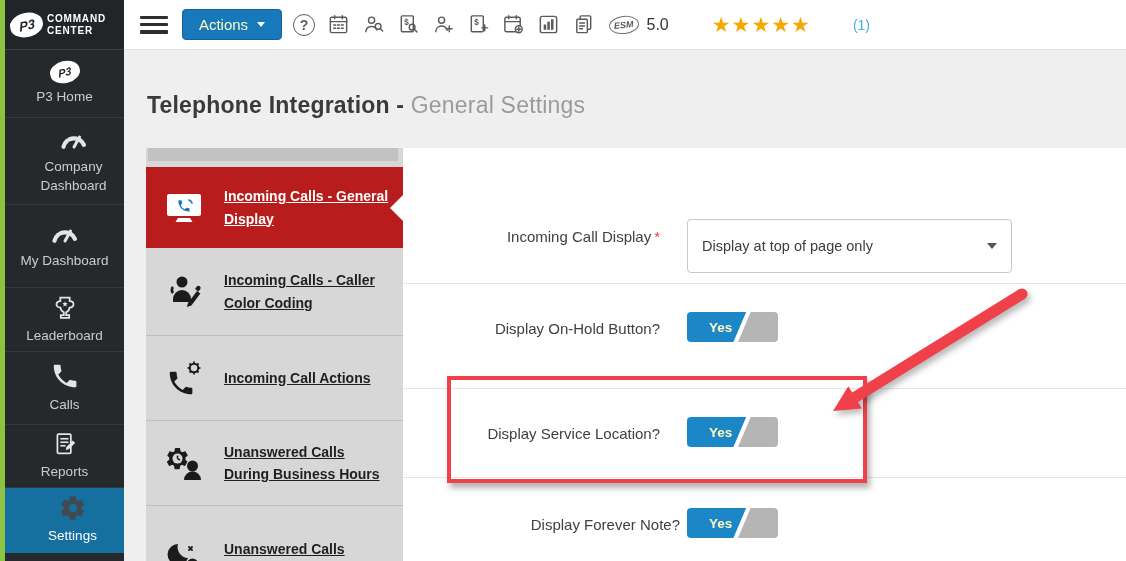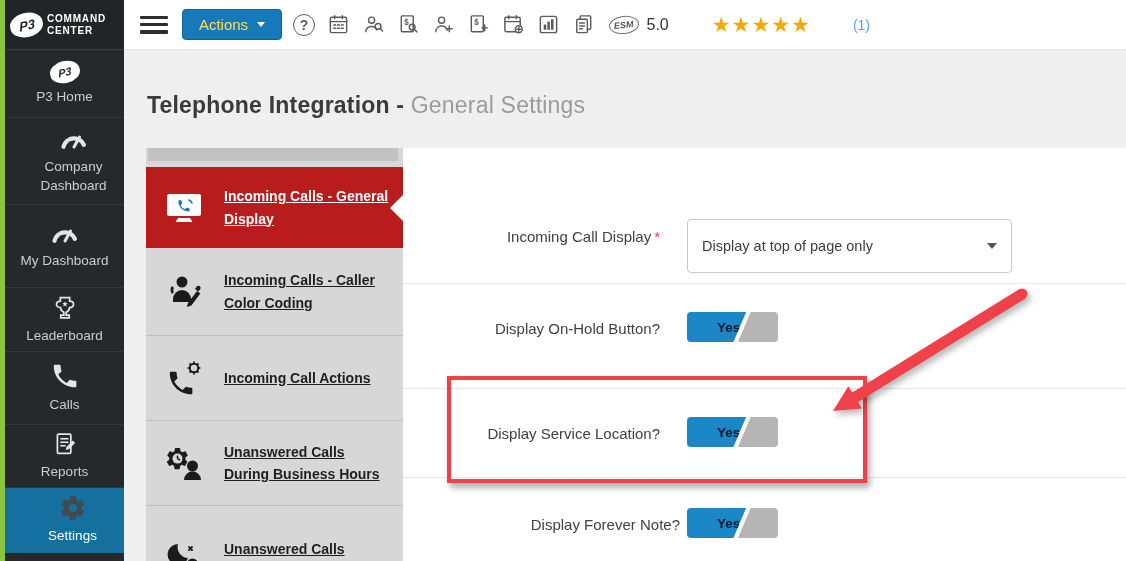--- a/index.html
+++ b/index.html
@@ -21,21 +21,21 @@
   .si-0{height:68px;} .si-1{height:87px;padding-left:18px;} .si-2{height:83px;} .si-3{height:64px;} .si-4{height:73px;} .si-5{height:63px;} .si-6{height:65px;}
   .side-item.active { background:#156f9f; color:#fff; border-bottom-color:#156f9f;padding-left:16px; }
   .side-svg { display:block; }
   .p3-mark.small { width:30px; height:22px; }
   .p3-mark.small span { font-size:11px; }
 
   
   .topbar { position:absolute; left:124px; top:0; width:1002px; height:50px; background:#fff; border-bottom:1px solid #e2e2e2; display:flex; align-items:center; padding-left:16px; z-index:4; }
   .hamburger { width:28px; height:18px; display:flex; flex-direction:column; justify-content:space-between; cursor:pointer; flex:none; }
   .hamburger div { height:3.2px; background:#2e2e2e; border-radius:1px; }
-  .actions-btn { margin-left:14px; width:100px; height:31px; background:#1779ba; border:1px solid #136199; border-radius:4px; color:#fde047; font-size:15px; display:flex; align-items:center; justify-content:center; gap:9px; cursor:pointer; flex:none; }
+  .actions-btn { margin-left:14px; width:100px; height:31px; background:#1779ba; border:1px solid #136199; border-radius:4px; color:#fef9c3; font-size:15px; display:flex; align-items:center; justify-content:center; gap:9px; cursor:pointer; flex:none; }
   .caret-down { width:0; height:0; border-left:4.5px solid transparent; border-right:4.5px solid transparent; border-top:5.5px solid #fff; }
   .tb-ico { margin-left:11px; width:24px; height:24px; display:flex; align-items:center; justify-content:center; cursor:pointer; flex:none; }
   .tb-ico svg { stroke:#5a5a5a; fill:none; stroke-width:1.5; stroke-linecap:round; stroke-linejoin:round; }
   .tb-ico svg text { stroke:none; fill:#5a5a5a; font-size:8.5px; font-weight:bold; font-family:"Liberation Sans",sans-serif; }
   .tb-ico svg .fillbar { fill:#5a5a5a; stroke:none; }
   .circ { border:1.6px solid #5c5c5c; border-radius:50%; width:22px; height:22px; color:#5c5c5c; font-size:14px; font-weight:bold; }
   .esm-badge { margin-left:14px; border:1.6px solid #6f6f6f; border-radius:50%; padding:3px 4px; font-size:9px; font-style:italic; font-weight:bold; color:#555; transform:rotate(-6deg); cursor:pointer; flex:none; }
   .rating { display:flex; align-items:center; margin-left:8px;gap:40px; }
   .rating .val { font-size:16px; color:#333; }
   .rating .stars { color:#f6a800; font-size:21px; letter-spacing:1px; margin:0 2px 0 3px; line-height:1; }
@@ -67,21 +67,21 @@
   .divider { position:absolute; left:0; right:0; height:1px; background:#e5e5e5; }
   .d1{top:135px;} .d2{top:240px;} .d3{top:329px;}
   .row-label { position:absolute; left:0; width:257px; text-align:right; font-size:15px; color:#404040;padding-left:47px; }
   .req { color:#e03e3e; margin-left:3px; }
   .rl-1{top:80px;} .rl-2{top:172px;} .rl-3{top:277px;} .rl-4{top:368px;margin-left:20px;}
   .dropdown { position:absolute; left:284px; top:71px; width:325px; height:54px; border:1px solid #c8c8c8; border-radius:4px; background:#fff; display:flex; align-items:center; justify-content:space-between; padding:0 14px; font-size:14.5px; color:#3c3c3c; cursor:pointer; }
   .dd-caret { width:0; height:0; border-left:5px solid transparent; border-right:5px solid transparent; border-top:6px solid #555; }
   .toggle { position:absolute; left:284px; width:91px; height:30px; border-radius:4px; overflow:hidden; background:#fff; cursor:pointer; }
   .tg-2{top:164px;} .tg-3{top:269px;} .tg-4{top:360px;}
   .toggle .gray { position:absolute; inset:0; background:#b5b5b5; clip-path:polygon(70% 0, 100% 0, 100% 100%, 56% 100%); }
-  .toggle .blue { position:absolute; inset:0; background:#1b87c6; clip-path:polygon(0 0, 65% 0, 51% 100%, 0 100%); display:flex; align-items:center; padding-left:30px; color:#0f172a; font-weight:bold; font-size:13.5px; }
+  .toggle .blue { position:absolute; inset:0; background:#1b87c6; clip-path:polygon(0 0, 65% 0, 51% 100%, 0 100%); display:flex; align-items:center; padding-left:22px; color:#fef9c3; font-weight:bold; font-size:13.5px; }
 
   
   .red-rect { position:absolute; left:447px; top:376px; width:420px; height:107px; border:4px solid #f0414a; box-shadow:3px 5px 6px rgba(0,0,0,.3); z-index:20; pointer-events:none; }
   .arrow-svg { position:absolute; left:790px; top:278px; width:250px; height:150px; z-index:21; pointer-events:none; filter:drop-shadow(3px 4px 3px rgba(0,0,0,.28)); }
 </style>
 </head>
 <body>
 
 <div id="app">
 

